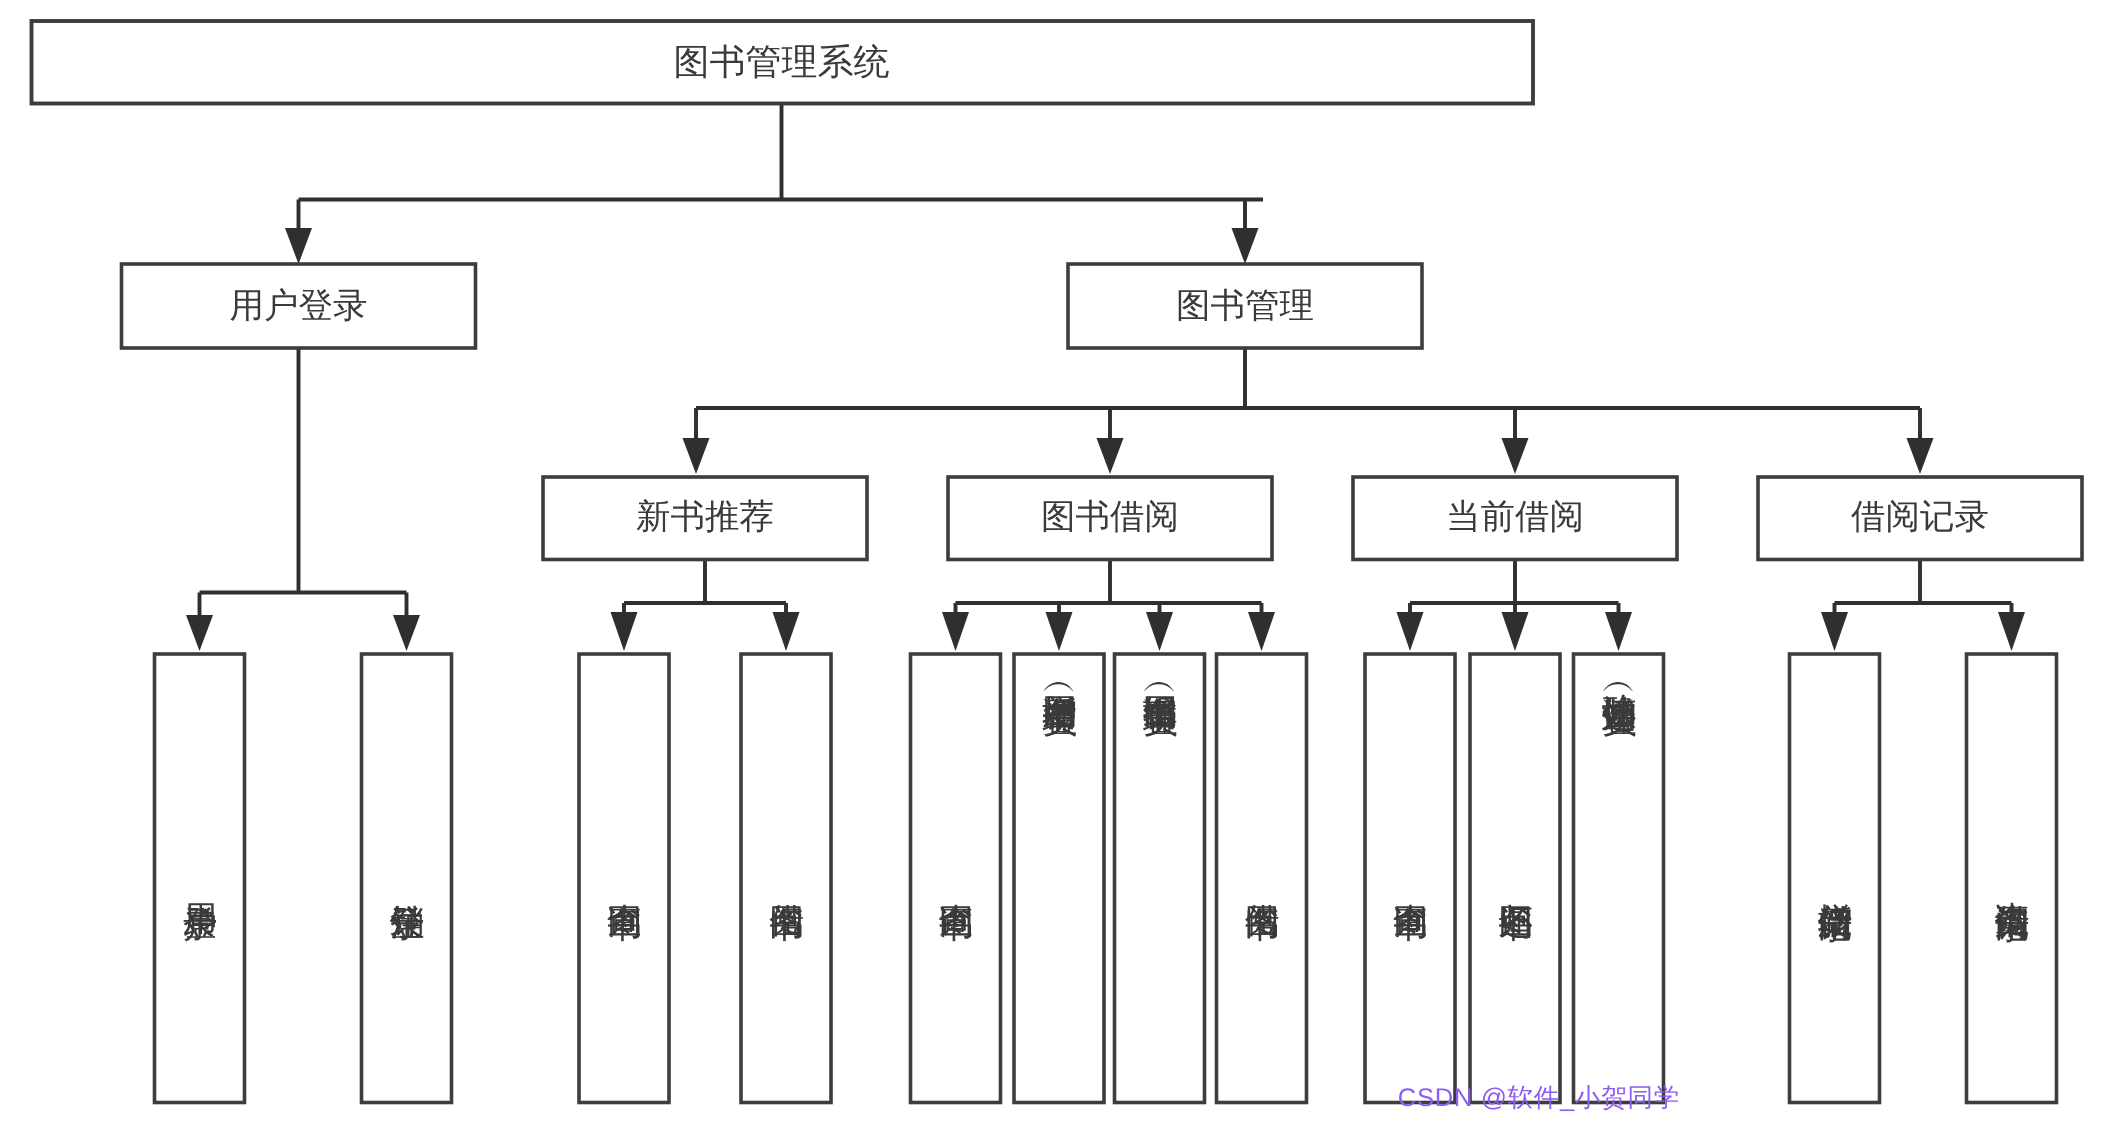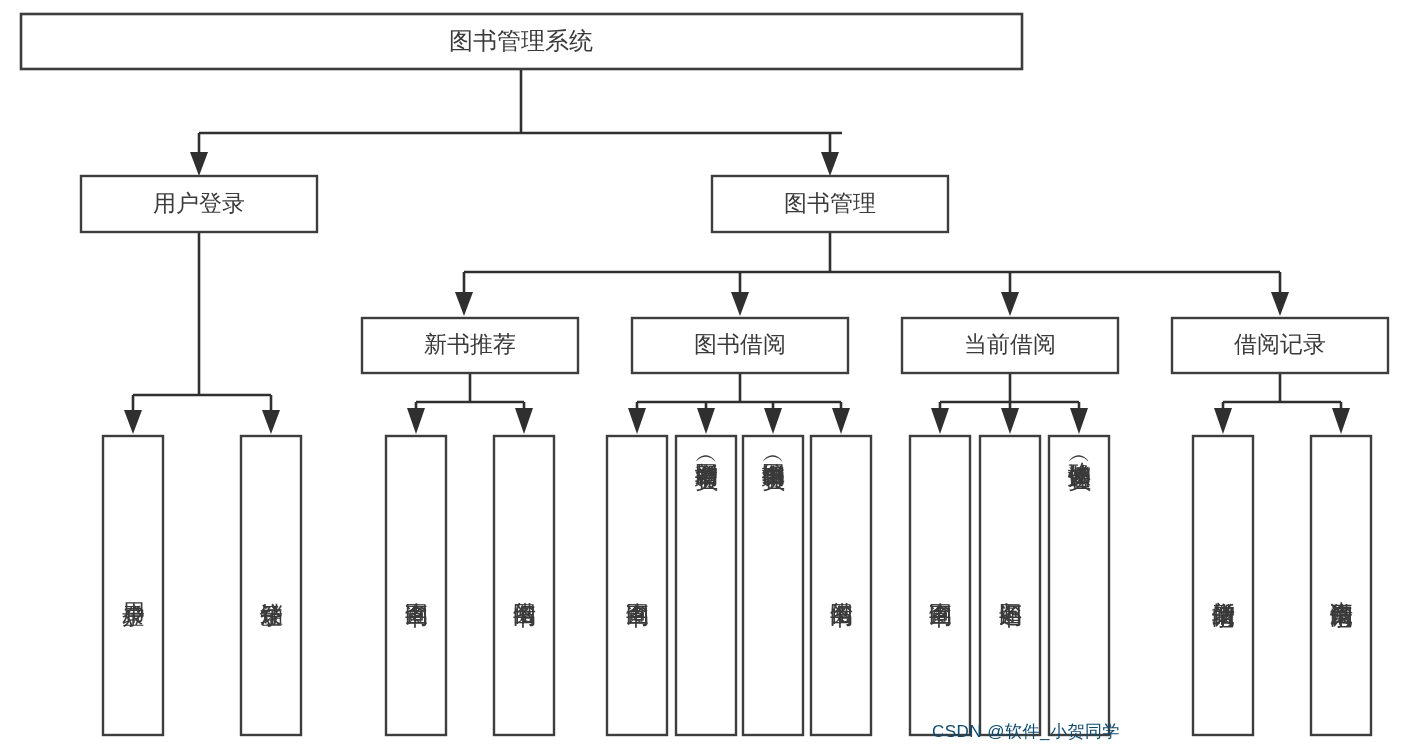--- a/index.html
+++ b/index.html
@@ -70,21 +70,21 @@
     color: #3a3a3a;
     letter-spacing: 1px;
     white-space: nowrap;
   }
   #watermark {
     position: absolute;
     right: 14px;
     bottom: 4px;
     font-family: "Liberation Sans", "DejaVu Sans", sans-serif;
     font-size: 17px;
-    color: #0c4a6e;
+    color: #8b5cf6;
     letter-spacing: 0.5px;
     user-select: none;
     pointer-events: none;
     text-align: right;
   }
 </style>
 </head>
 <body>
 
 <div id="diagram-root">

